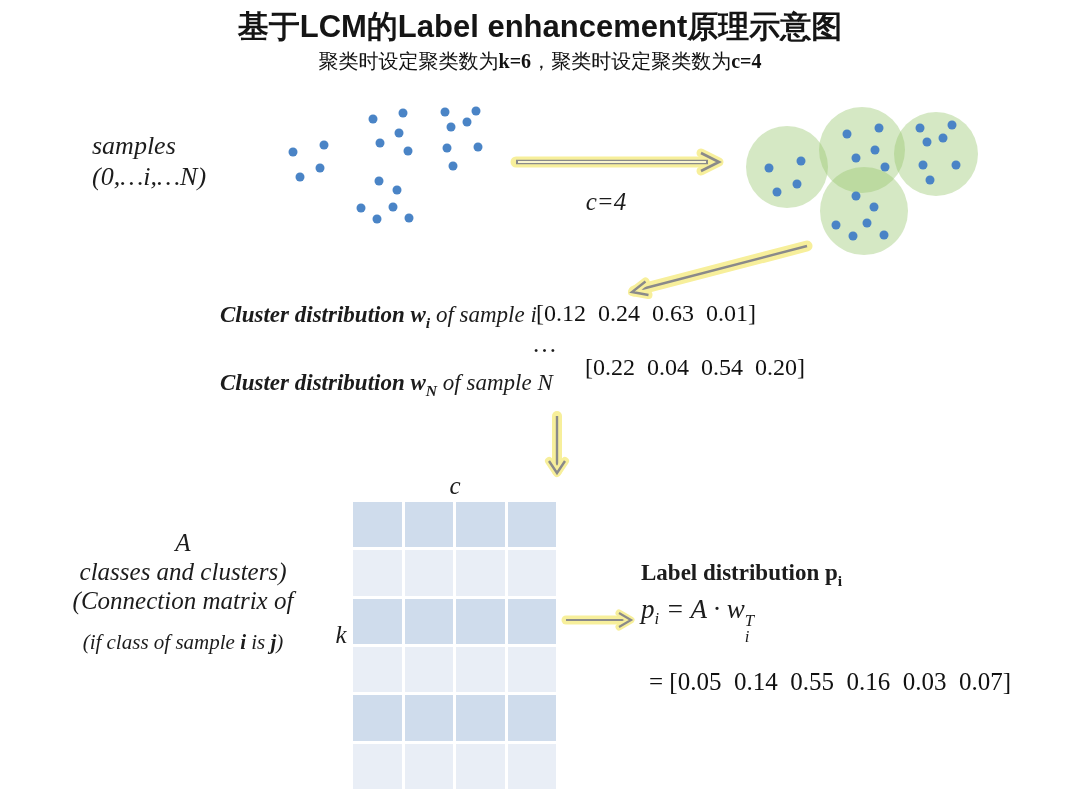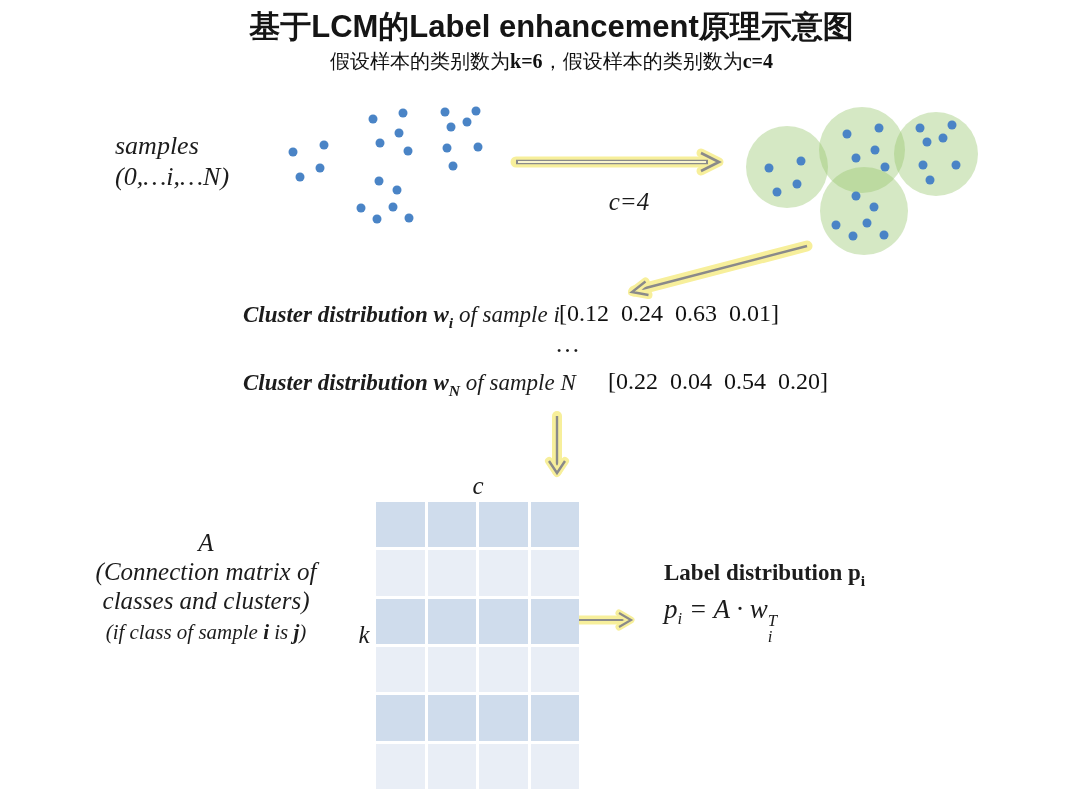--- a/index.html
+++ b/index.html
@@ -1,47 +1,47 @@
 <!DOCTYPE html>
 <html style="--glow: #f7ef9b; --core: #8a8a8a; --pale: #f9f5cc;"><head>
 <meta charset="utf-8">
 <style>
   html,body{margin:0;padding:0;background:#ffffff;}
   .canvas{position:relative;width:1080px;height:804px;background:#fff;overflow:hidden;
           font-family:"Liberation Serif",serif;color:#1c1c1c;}
-  .abs{position:absolute;padding-left:23px;}
+  .abs{position:absolute;}
   .svg-layer{position:absolute;left:0;top:0;}
   .page-title{left:0;right:0;top:6px;text-align:center;font-family:"Liberation Sans",sans-serif;
               font-weight:bold;font-size:31px;color:#151515;}
   .page-subtitle{left:0;right:0;top:48px;text-align:center;font-family:"Liberation Sans",sans-serif;
                  font-size:20px;color:#111;}
   .page-subtitle b{font-family:"Liberation Serif",serif;text-align:right;}
   .samples-label{left:92px;top:131px;width:160px;font-style:italic;
                  font-size:26px;line-height:1.18;}
   .fcm-label{left:556px;top:118px;width:120px;text-align:center;font-style:italic;font-size:26px;}
   .c4-label{left:556px;top:188px;width:100px;text-align:center;font-style:italic;font-size:25px;}
   .cdist{font-size:23px;white-space:pre;}
   .cdist .bi{font-weight:bold;font-style:italic;}
   .cdist .it{font-style:italic;}
   .cdist sub{font-weight:bold;font-style:italic;font-size:0.68em;}
   .row1-label{left:220px;top:302px;}
   .row2-label{left:220px;top:370px;}
   .vec{font-size:24px;white-space:pre;color:#111;}
   .vec1{left:536px;top:300px;}
-  .vec2{left:585px;top:368px;}
+  .vec2{left:585px;top:354px;}
   .dots-ellipsis{left:532px;top:330px;font-size:25px;letter-spacing:2px;}
   .matrix-grid{left:353px;top:502px;width:203px;height:287px;display:grid;
                grid-template-columns:repeat(4,1fr);grid-auto-rows:1fr;gap:3px;}
   .matrix-grid .cell{width:100%;height:100%;}
   .mat-c{left:440px;top:472px;width:30px;text-align:center;font-style:italic;font-size:25px;}
   .mat-k{left:326px;top:621px;width:30px;text-align:center;font-style:italic;font-size:25px;}
   .annot{left:52px;top:528px;width:262px;text-align:center;font-style:italic;font-size:25px;line-height:1.16;}
   .annot .formula{margin-top:15px;font-size:31px;white-space:pre;}
   .annot .formula sub{font-size:0.65em;}
-  .annot .note{margin-top:5px;font-size:21px;white-space:pre;}
+  .annot .note{margin-top:15px;font-size:21px;white-space:pre;}
   .annot .note b{font-weight:bold;}
   .ld-heading{left:641px;top:560px;font-size:23px;font-weight:bold;}
   .ld-heading sub{font-size:0.68em;}
   .ld-formula{left:641px;top:594px;font-size:27px;font-style:italic;white-space:pre;}
   .ld-formula sub{font-size:0.62em;}
   .supsub{display:inline-flex;flex-direction:column;align-items:flex-start;
           font-size:0.62em;line-height:1.0;vertical-align:-0.45em;}
   .ld-result{left:649px;top:668px;font-size:25px;white-space:pre;color:#111;}
   
   .glow{stroke:var(--glow);fill:none;stroke-linecap:round;stroke-linejoin:round;}
@@ -136,21 +136,21 @@
     <g>
       <line class="glow" x1="566" y1="620" x2="626" y2="620" stroke-width="9"></line>
       <line class="core" x1="566" y1="620" x2="626" y2="620" stroke-width="2.2"></line>
       <polyline class="glow" points="619,613 631,620 619,627" stroke-width="7"></polyline>
       <polyline class="core" points="619,613 631,620 619,627" stroke-width="2.2"></polyline>
     </g>
   </svg>
 
   <div class="abs page-title">基于LCM的Label enhancement原理示意图</div>
 
-  <div class="abs page-subtitle"><span>假设样本的类别数为</span><b>k=6</b><span>，假设样本的类别数为</span><b>c=4</b></div>
+  <div class="abs page-subtitle"><span>聚类时设定聚类数为</span><b>k=6</b><span>，聚类时设定聚类数为</span><b>c=4</b></div>
 
   <div class="abs samples-label">
     <div>samples</div>
     <div>(0,…i,…N)</div>
   </div>
 
   <div class="abs c4-label">c=4</div>
 
   <div class="abs cdist row1-label"><span class="bi">Cluster distribution w</span><sub>i</sub><span class="it"> of sample i</span></div>
   <div class="abs vec vec1">[0.12  0.24  0.63  0.01]</div>
@@ -184,23 +184,24 @@
       <div class="cell" style="background: rgb(233, 238, 246);"></div>
       <div class="cell" style="background: rgb(233, 238, 246);"></div>
       <div class="cell" style="background: rgb(233, 238, 246);"></div>
       <div class="cell" style="background: rgb(233, 238, 246);"></div>
     </div>
   <div class="abs mat-c">c</div>
   <div class="abs mat-k">k</div>
 
   <div class="abs annot">
     <div>A</div>
+    <div>classes and clusters)</div>
     <div>(Connection matrix of</div>
-    <div>classes and clusters)</div>
     <div class="note"><span>(if class of sample </span><b>i</b><span> is </span><b>j</b><span>)</span></div>
   </div>
 
   <div class="abs ld-heading"><span>Label distribution p</span><sub>i</sub></div>
 
   <div class="abs ld-formula"><span>p</span><sub>i</sub><span> = A · w</span><span class="supsub"><span>T</span><span>i</span></span></div>
 
+  <div class="abs ld-result">= [0.05  0.14  0.55  0.16  0.03  0.07]</div>
 
 </div>
 
 </body></html>

